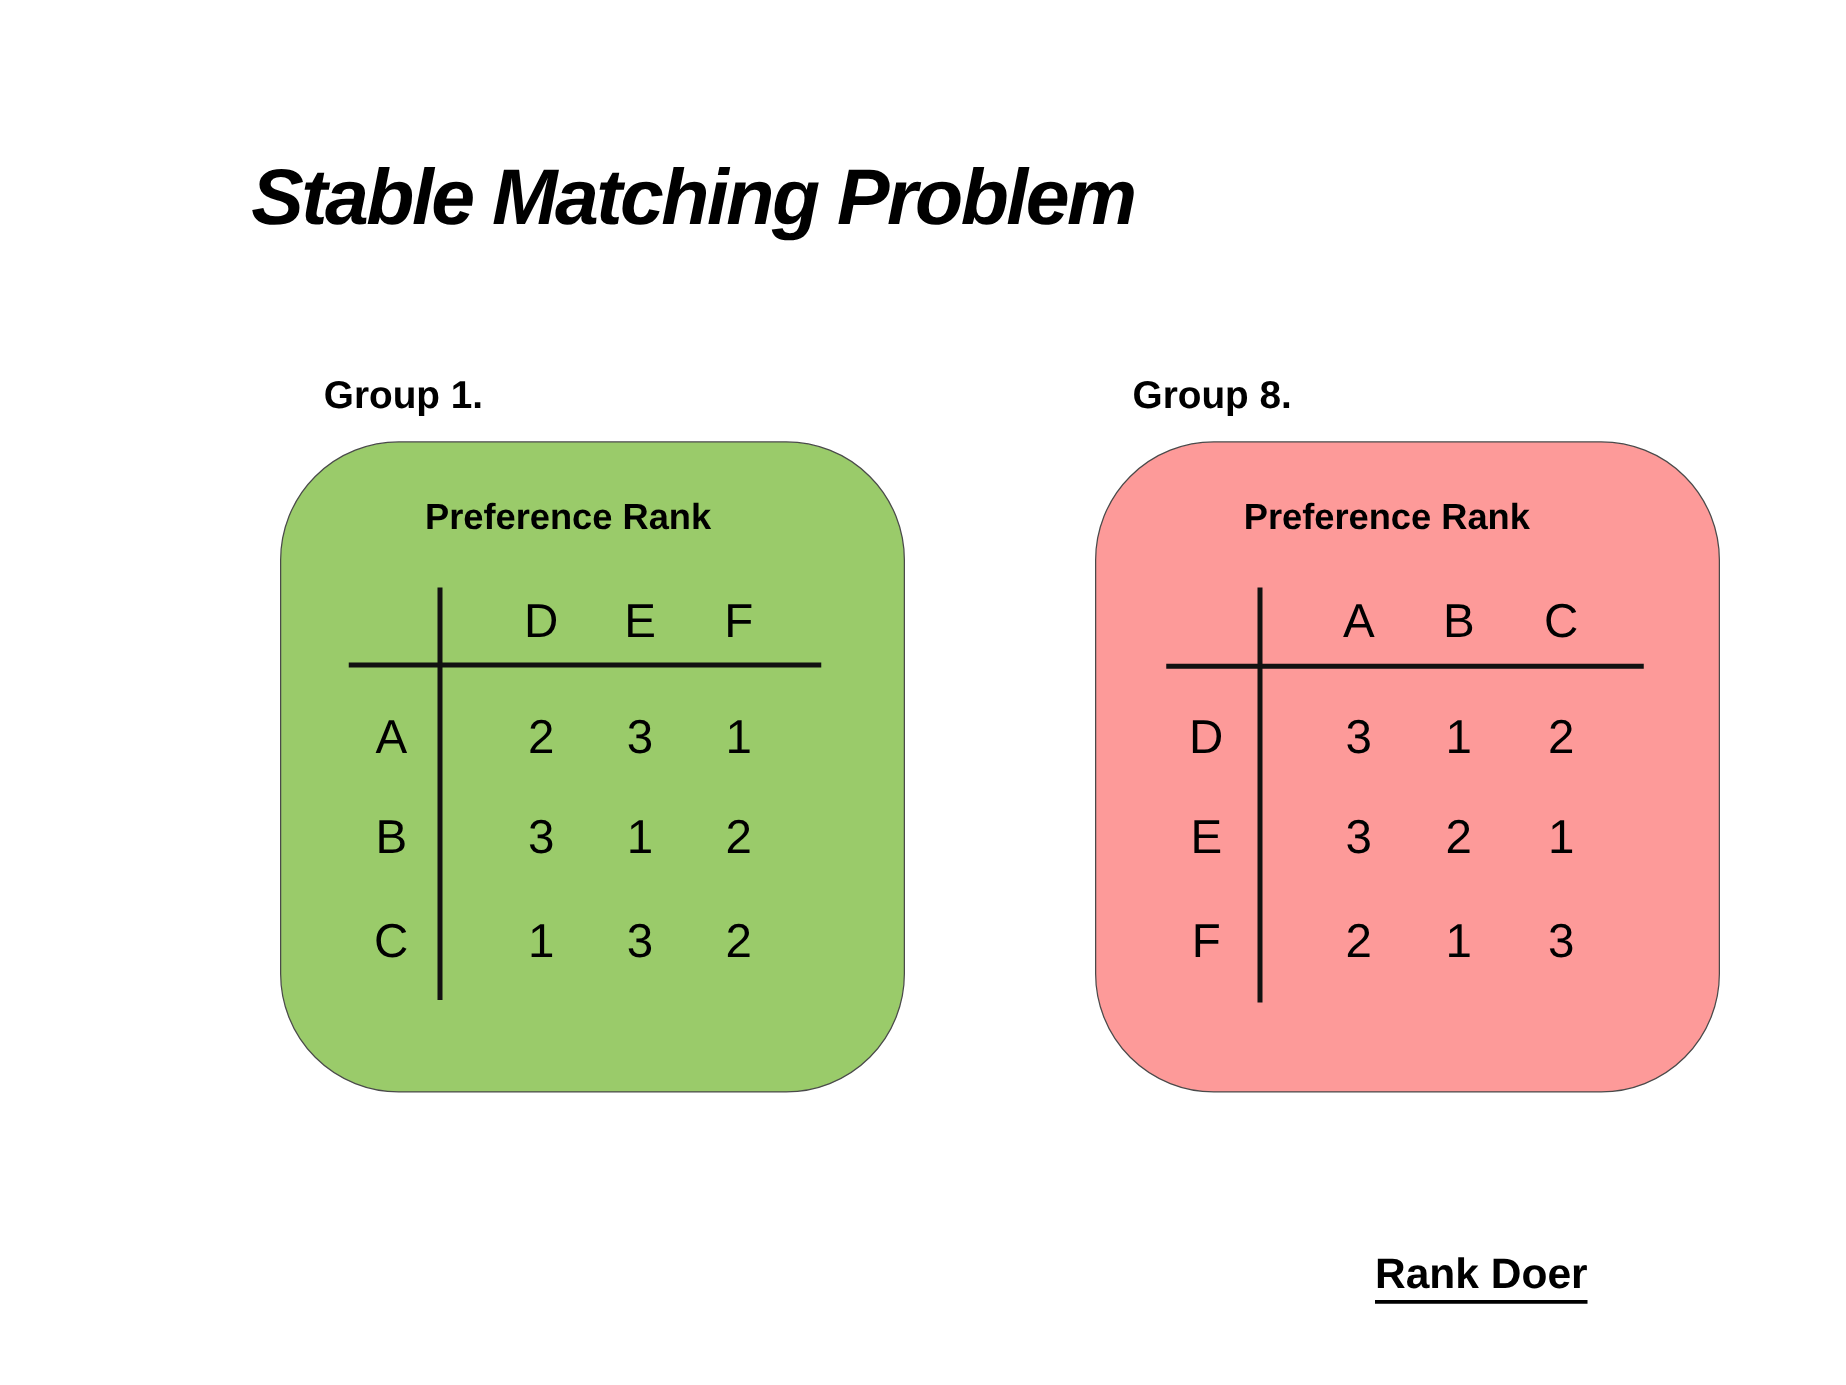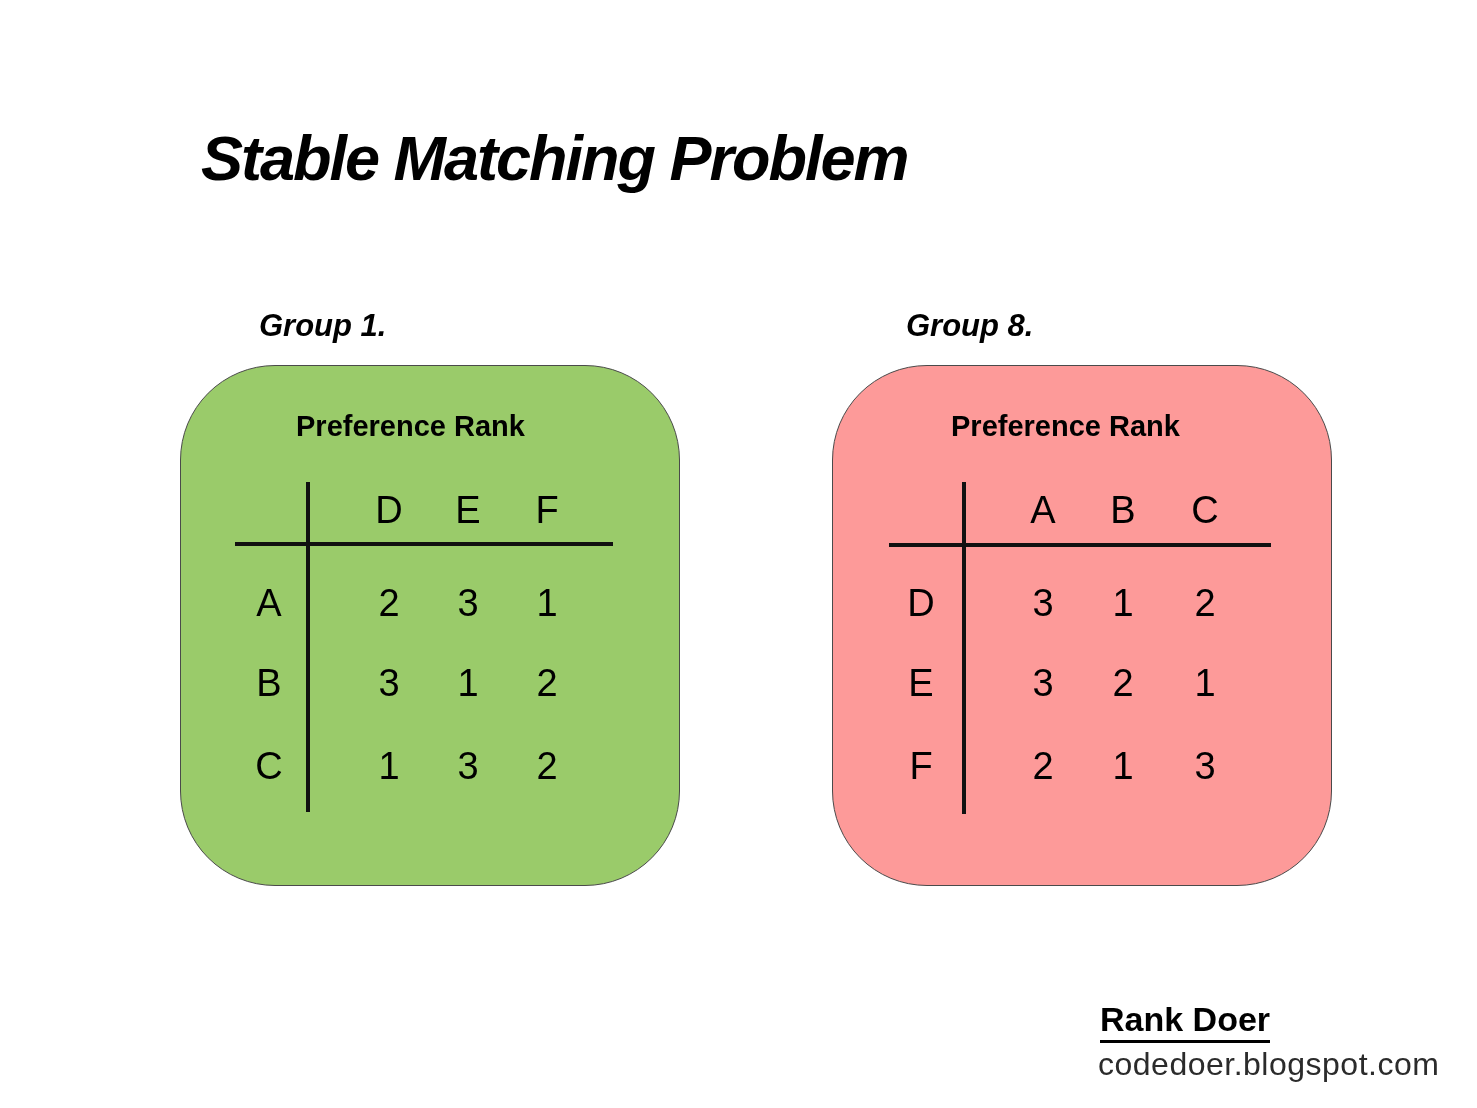--- a/index.html
+++ b/index.html
@@ -11,28 +11,28 @@
     font-family:"Liberation Sans","DejaVu Sans",sans-serif;
     color:#000;
     text-align:center;
   }
   .title{
     position:absolute;left:201px;top:122px;margin:0;
     font-size:63px;font-weight:700;font-style:italic;
     letter-spacing:-2px;white-space:nowrap;
   }
   .group-label{
-    position:absolute;top:308px;
-    font-size:31px;font-weight:600;white-space:nowrap;font-style:italic;
+    position:absolute;top:298px;
+    font-size:31px;font-weight:600;white-space:nowrap;
   }
   .g1{left:259px;}
   .g2{left:906px;}
   .box{
-    position:absolute;top:365px;width:498px;height:519px;
-    border:1px solid #4a4a4a;border-radius:95px;
+    position:absolute;top:353px;width:498px;height:519px;
+    border:1px solid #4a4a4a;border-radius:95px;margin-left:44px;
   }
   .box-g{left:180px;}
   .box-p{left:832px;}
   .pref{
     position:absolute;font-size:29px;font-weight:700;white-space:nowrap;
   }
   .box-g .pref{left:115px;top:44px;}
   .box-p .pref{left:118px;top:44px;}
   .vline{position:absolute;width:4px;background:#111;}
   .hline{position:absolute;height:4px;background:#111;}
@@ -116,15 +116,14 @@
     <div class="cell d2 r2">2</div>
     <div class="cell d3 r2">1</div>
 
     <div class="cell rl r3">F</div>
     <div class="cell d1 r3">2</div>
     <div class="cell d2 r3">1</div>
     <div class="cell d3 r3">3</div>
   </div>
 
   <div class="brand">Rank Doer</div>
-  <div class="url" style="color: rgb(43, 43, 43);">codedoer.blogspot.com</div>
 
 </div>
 
 </body></html>

